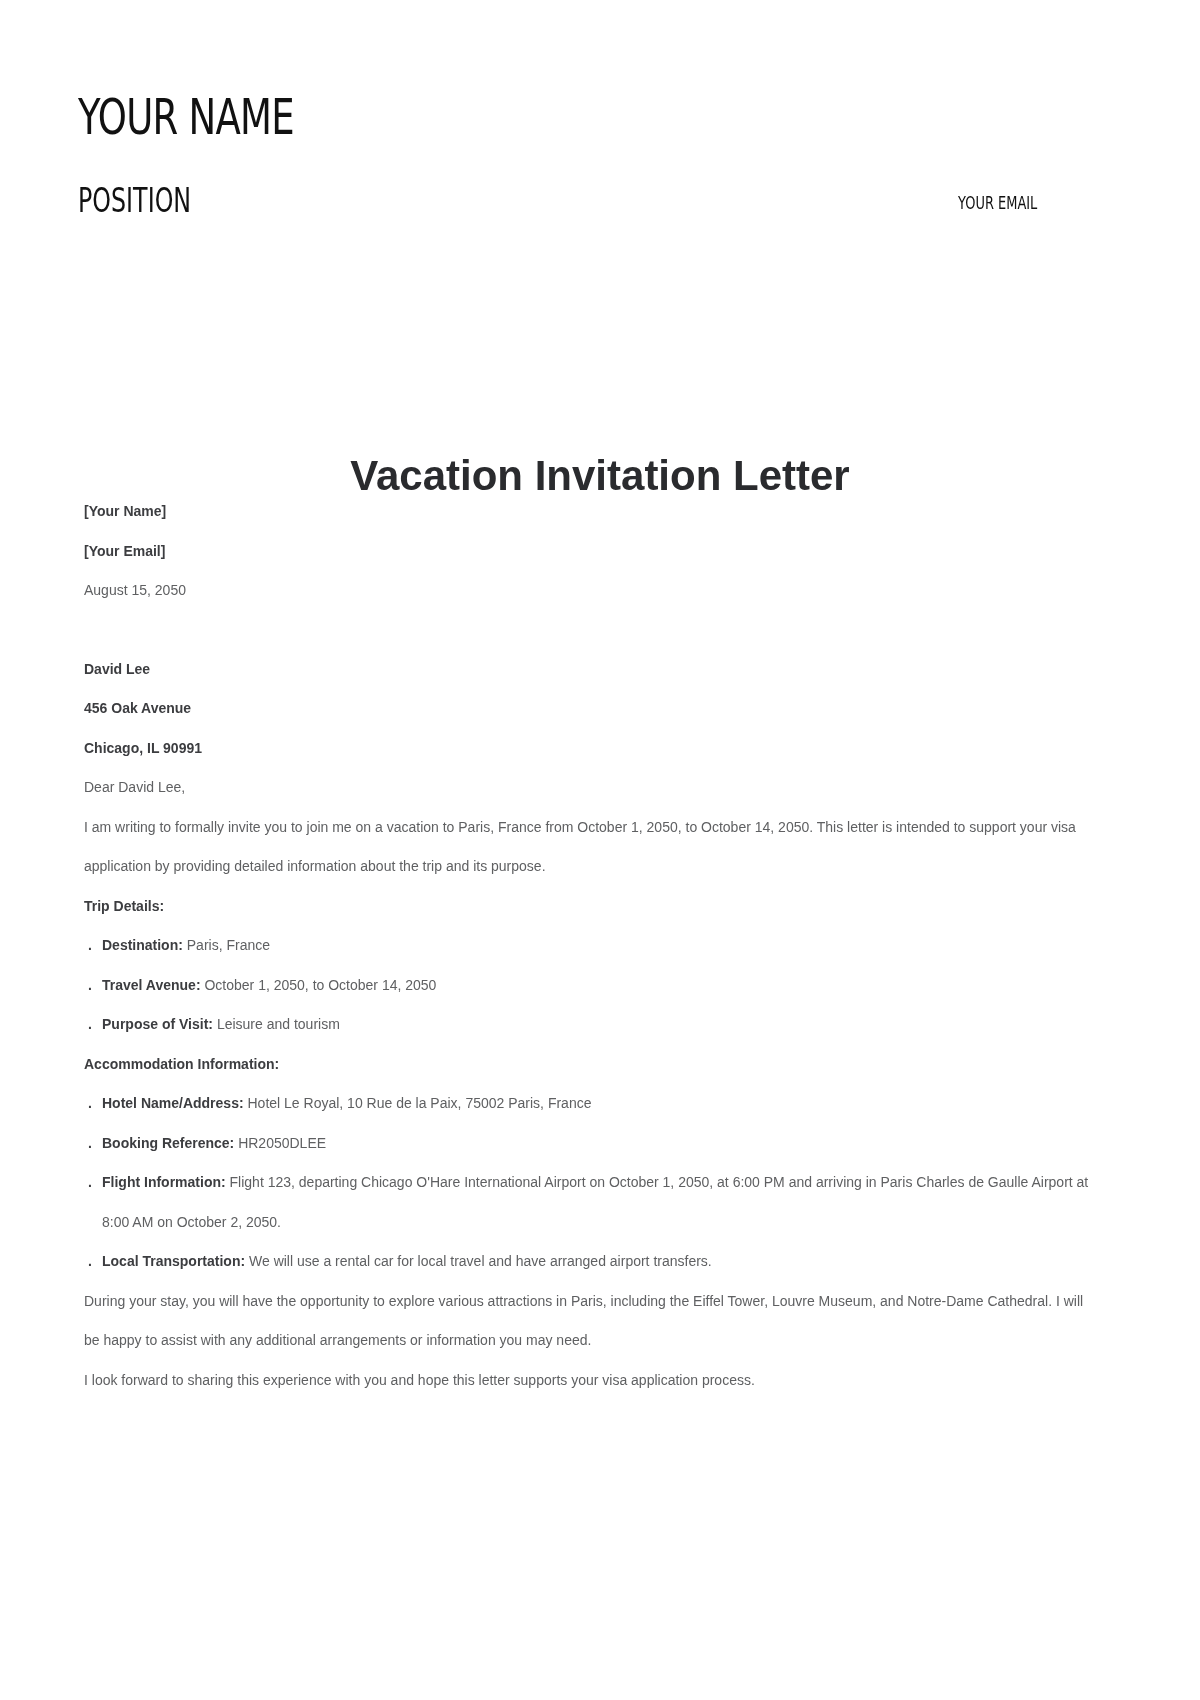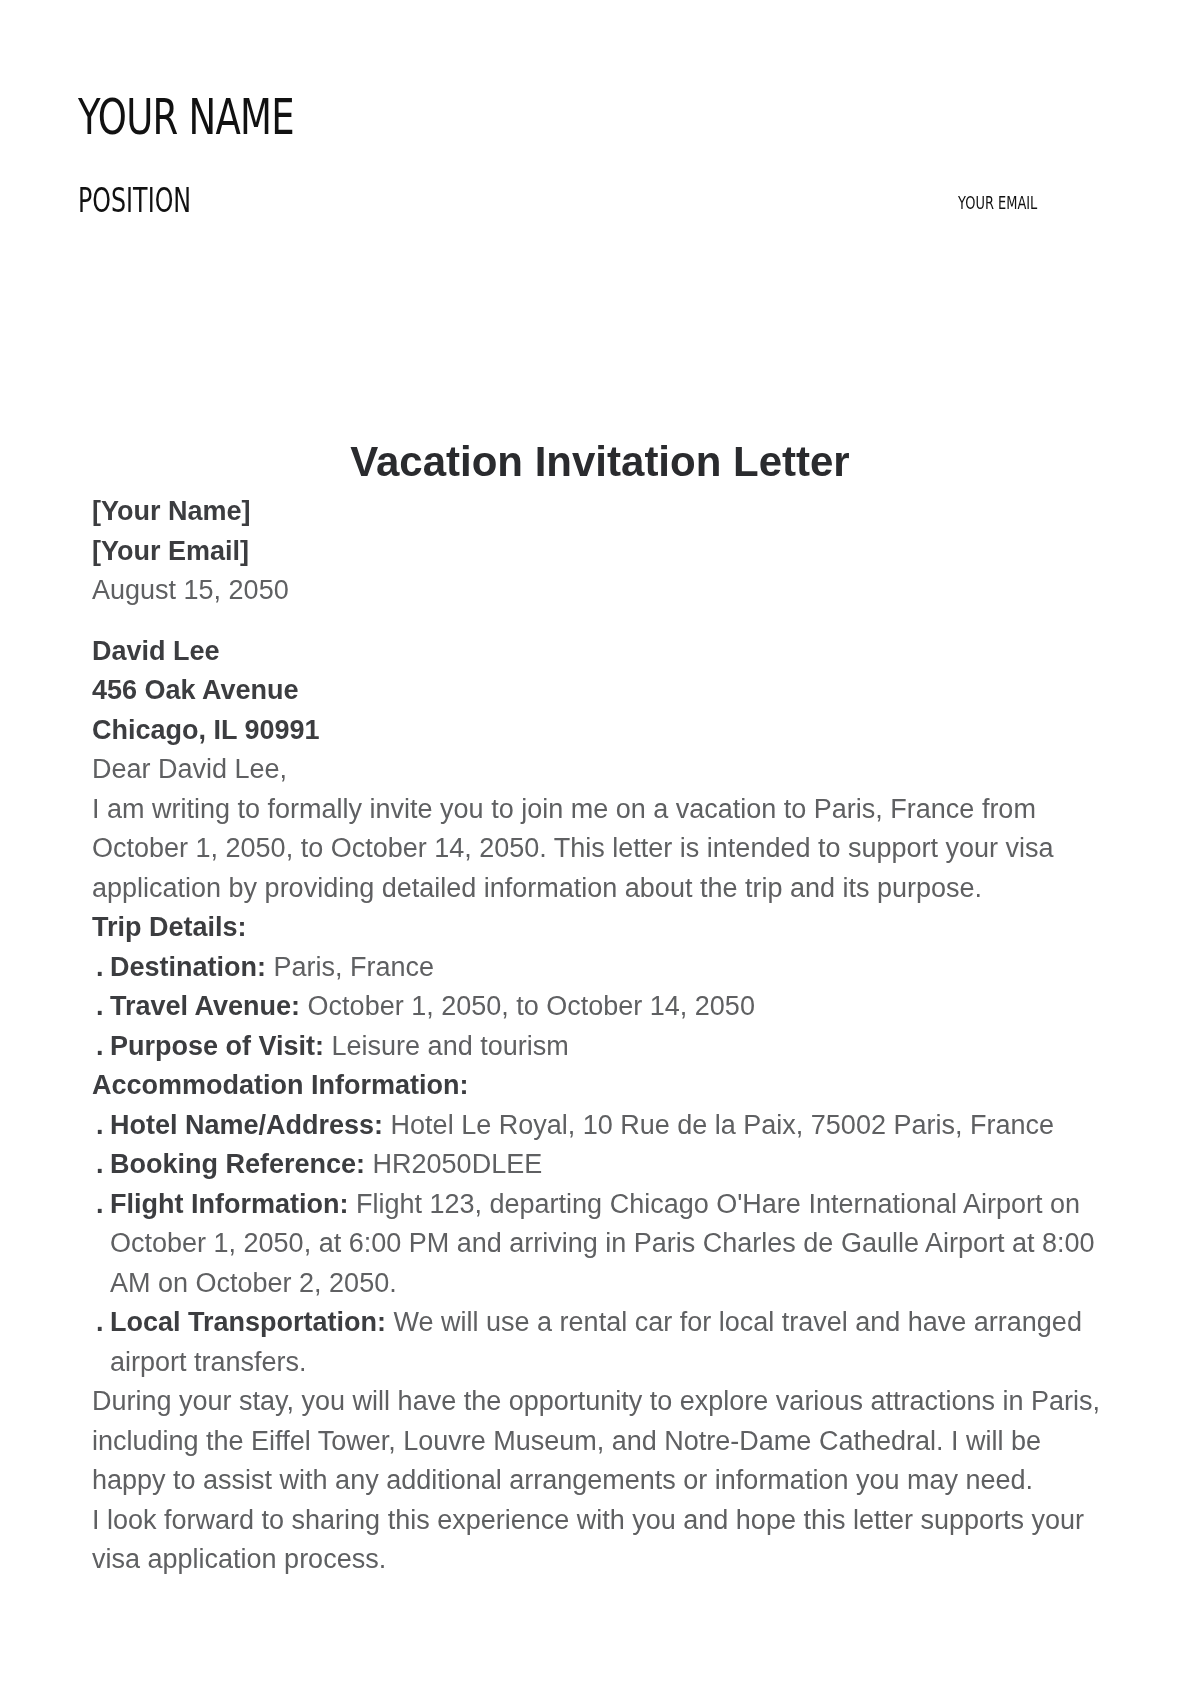--- a/index.html
+++ b/index.html
@@ -50,42 +50,42 @@
       color: #111111;
       transform: scaleX(0.72);
       transform-origin: left top;
       margin: 0;
       white-space: nowrap;
     }
     .doc-title {
       position: absolute;
       left: 0;
       width: 1200px;
-      top: 438px;
+      top: 452px;
       text-align: center;
       font-family: "Liberation Sans", "DejaVu Sans", sans-serif;
       font-weight: bold;
       font-size: 42px;
       color: #2a2b2e;
       margin: 0;
     }
     .body {
       position: absolute;
-      left: 92px;
+      left: 84px;
       top: 492px;
       width: 1010px;
-      font-size: 27px;
+      font-size: 14px;
       line-height: 39.5px;
       color: #5f6062;
     }
     .line { margin: 0; }
     .bold { font-weight: bold; color: #3c3d40; }
     .sender-email { }
     .date { margin-top: 0px; }
-    .recipient { margin-top: 21px; }
+    .recipient { margin-top: 39px; }
     .para { margin: 0; }
     ul.bullets {
       list-style: none;
       margin: 0;
       padding: 0;
     }
     ul.bullets li {
       position: relative;
       padding-left: 18px;
     }

